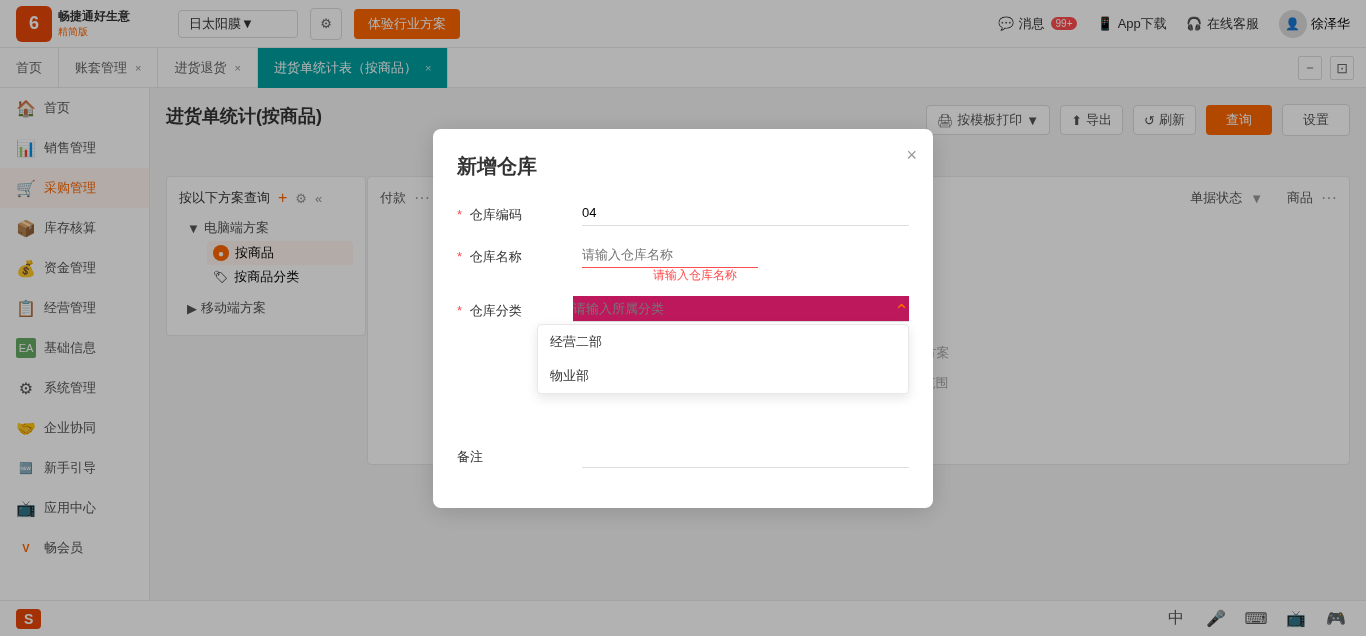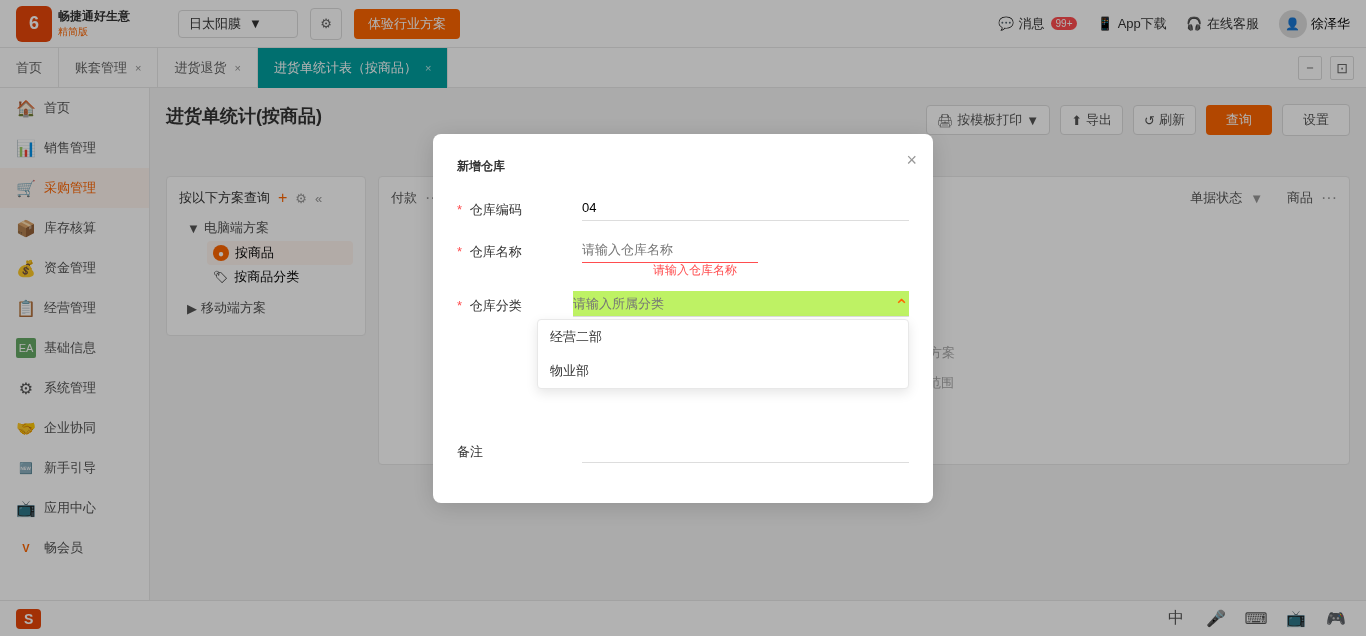--- a/index.html
+++ b/index.html
@@ -29,21 +29,21 @@
       display: flex;
       align-items: center;
       justify-content: center;
       color: white;
       font-size: 18px;
       font-weight: bold;
     }
     .store-selector {
       display: flex;
       align-items: center;
-      gap: 8px;
+      gap: 0;
       border: 1px solid #ddd;
       border-radius: 4px;
       padding: 4px 10px;
       cursor: pointer;
       background: #fff;
       min-width: 120px;
     }
     .store-selector span { color: #333; font-size: 13px; }
     .chevron { color: #999; font-size: 10px; }
     .gear-btn {
@@ -312,21 +312,21 @@
     .modal {
       background: #fff;
       border-radius: 8px;
       width: 500px;
       padding: 24px;
       position: relative;
       z-index: 101;
       box-shadow: 0 4px 24px rgba(0,0,0,0.15);
     }
     .modal-title {
-      font-size: 12px;
+      font-size: 20px;
       font-weight: bold;
       color: #333;
       margin-bottom: 20px;
     }
     .modal-close {
       position: absolute;
       top: 16px; right: 16px;
       cursor: pointer;
       color: #999;
       font-size: 18px;
@@ -369,21 +369,21 @@
       flex: 1;
       position: relative;
     }
     .dropdown-input {
       width: 100%;
       border: none;
       border-bottom: 1px solid #ddd;
       padding: 5px 0;
       font-size: 13px;
       outline: none;
-      background: #bef264;
+      background: #be185d;
     }
     .dropdown-arrow {
       position: absolute;
       right: 0;
       top: 4px;
       cursor: pointer;
       color: #ff6600;
       font-size: 18px;
     }
 
@@ -613,21 +613,21 @@
         <span>导出</span>
       </div>
       <div class="toolbar-btn">
         <span>↺</span>
         <span>刷新</span>
       </div>
       <button class="query-btn">查询</button>
       <button class="settings-btn">设置</button>
     </div>
 
-    <div style="display:flex;gap:12px;margin-top:48px;">
+    <div style="display:flex;gap:1px;margin-top:48px;">
 
       <div style="width:200px;flex-shrink:0;">
         <div class="filter-section">
           <div class="filter-header">
             <span>按以下方案查询</span>
             <span class="filter-add">+</span>
             <span class="filter-gear">⚙</span>
             <span class="filter-collapse">«</span>
           </div>
 

